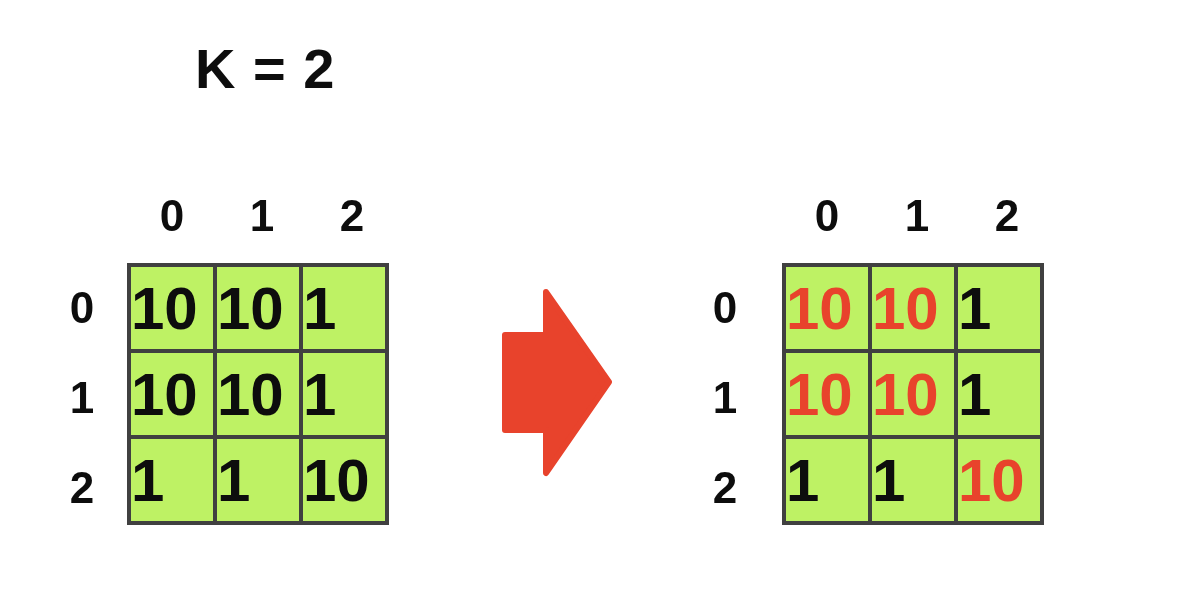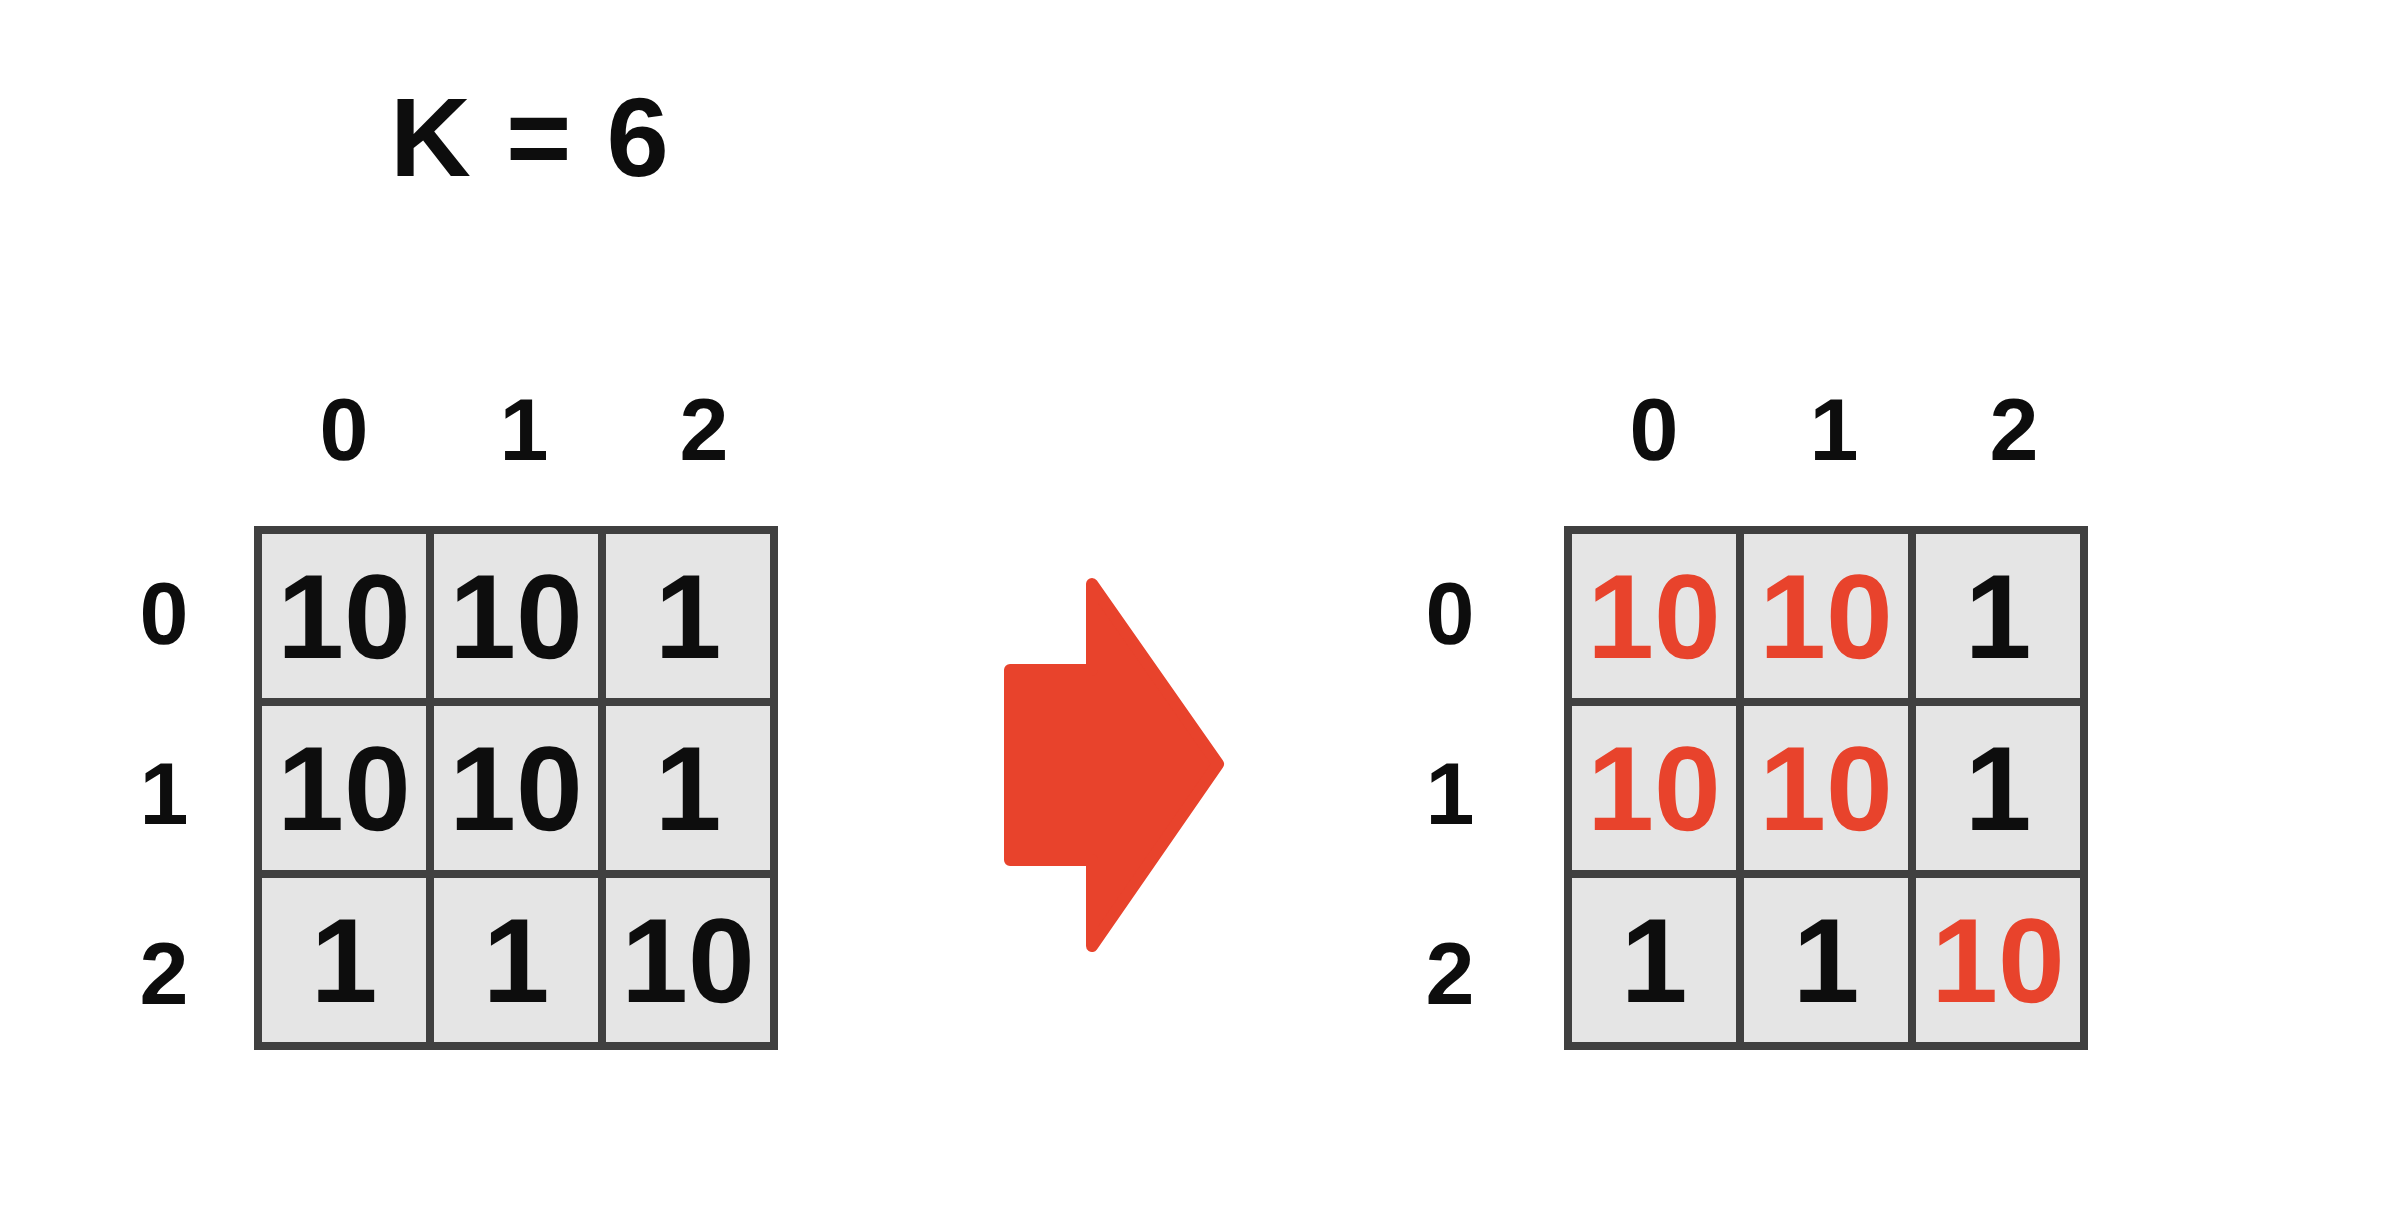--- a/index.html
+++ b/index.html
@@ -21,25 +21,24 @@
     letter-spacing: 1px;
     white-space: pre;
   }
   .matrix-table {
     position: absolute;
     border-collapse: collapse;
   }
   .matrix-table td {
     width: 86px; height: 86px;
     border: 4px solid #404040;
-    text-align: center;
     vertical-align: middle;
     font-size: 60px;
     font-weight: 600;
-    background: #e5e5e5;
+    background: #bef264;
   }
   .matrix-table td.red { color: #e8432c; }
   .axis-label {
     position: absolute;
     display: flex; align-items: center; justify-content: center;
     font-size: 44px;
     font-weight: 600;
     color: #0d0d0d;
   }
   .col-label { width: 90px; height: 52px; top: 190px; }
@@ -48,21 +47,21 @@
   .right-table { left: 782px; top: 263px; }
   .arrow-wrap {
     position: absolute;
     left: 500px; top: 285px;
     width: 115px; height: 195px;
   }
 </style>
 </head>
 <body>
 
-<div class="title">K = 6</div>
+<div class="title">K = 2</div>
 
 <div class="axis-label col-label" style="left:127px">0</div>
 <div class="axis-label col-label" style="left:217px">1</div>
 <div class="axis-label col-label" style="left:307px">2</div>
 
 <div class="axis-label row-label" style="left:52px; top:263px">0</div>
 <div class="axis-label row-label" style="left:52px; top:353px">1</div>
 <div class="axis-label row-label" style="left:52px; top:443px">2</div>
 
 <table class="matrix-table left-table">

